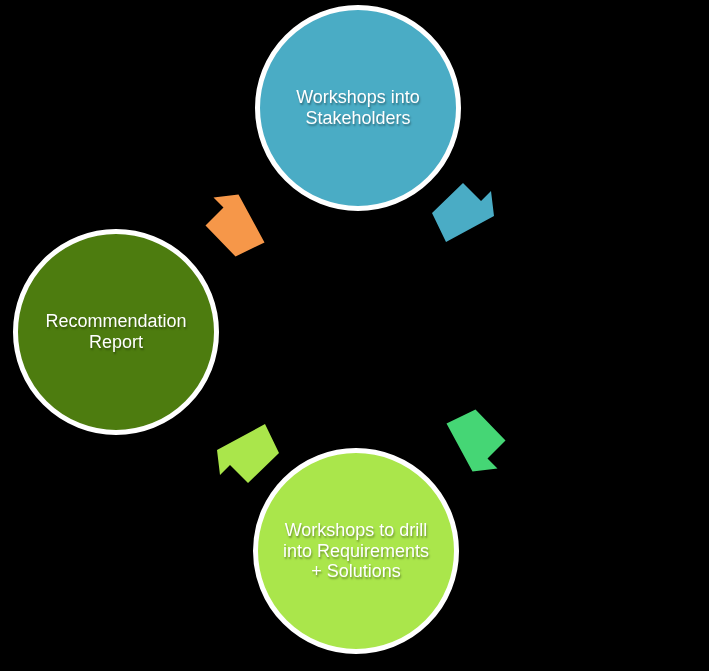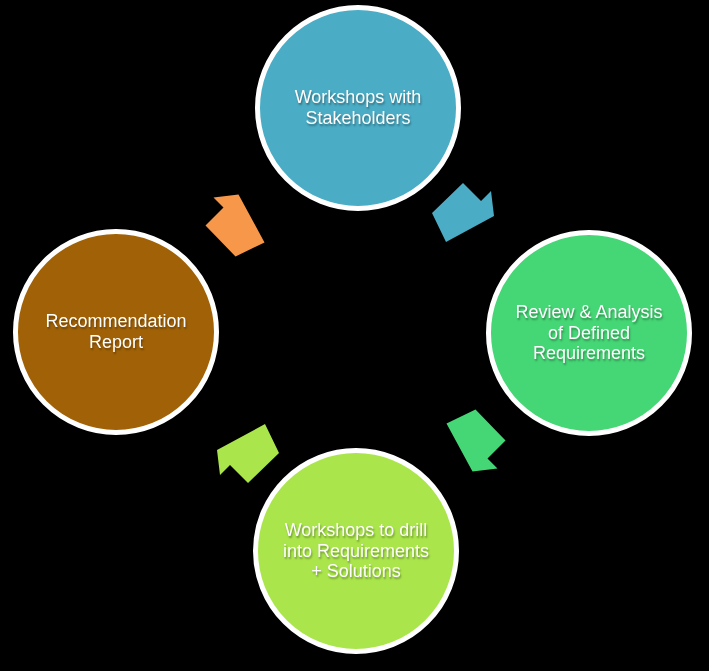--- a/index.html
+++ b/index.html
@@ -56,28 +56,25 @@
 <div class="canvas" style="background: rgb(0, 0, 0);">
 
   <svg class="arrows-layer" width="709" height="671" viewBox="0 0 709 671" xmlns="http://www.w3.org/2000/svg">
     <polygon points="463,183 481,201 491,191 494,216 446,242 432,213" fill="#4AACC5"></polygon>
     <polygon points="463,183 481,201 491,191 494,216 446,242 432,213" transform="rotate(90 355.5 333)" fill="#45D675"></polygon>
     <polygon points="463,183 481,201 491,191 494,216 446,242 432,213" transform="rotate(180 355.5 333)" fill="#AAE64B"></polygon>
     <polygon points="463,183 481,201 491,191 494,216 446,242 432,213" transform="rotate(270 355.5 333)" fill="#F69749"></polygon>
   </svg>
 
   <div class="stage stage-top" style="background-color: rgb(74, 172, 197);">
-    <div class="stage-label">Workshops with Stakeholders</div>
+    <div class="stage-label">Workshops into Stakeholders</div>
   </div>
 
-  <div class="stage stage-right" style="background-color: rgb(69, 214, 117);">
-    <div class="stage-label">Review &amp; Analysis of Defined Requirements</div>
-  </div>
 
   <div class="stage stage-bottom" style="background-color: rgb(170, 230, 75);">
     <div class="stage-label">Workshops to drill into Requirements + Solutions</div>
   </div>
 
-  <div class="stage stage-left" style="background-color: #a16207;">
+  <div class="stage stage-left" style="background-color: #4d7c0f;">
     <div class="stage-label">Recommendation Report</div>
   </div>
 
 </div>
 
 </body></html>

